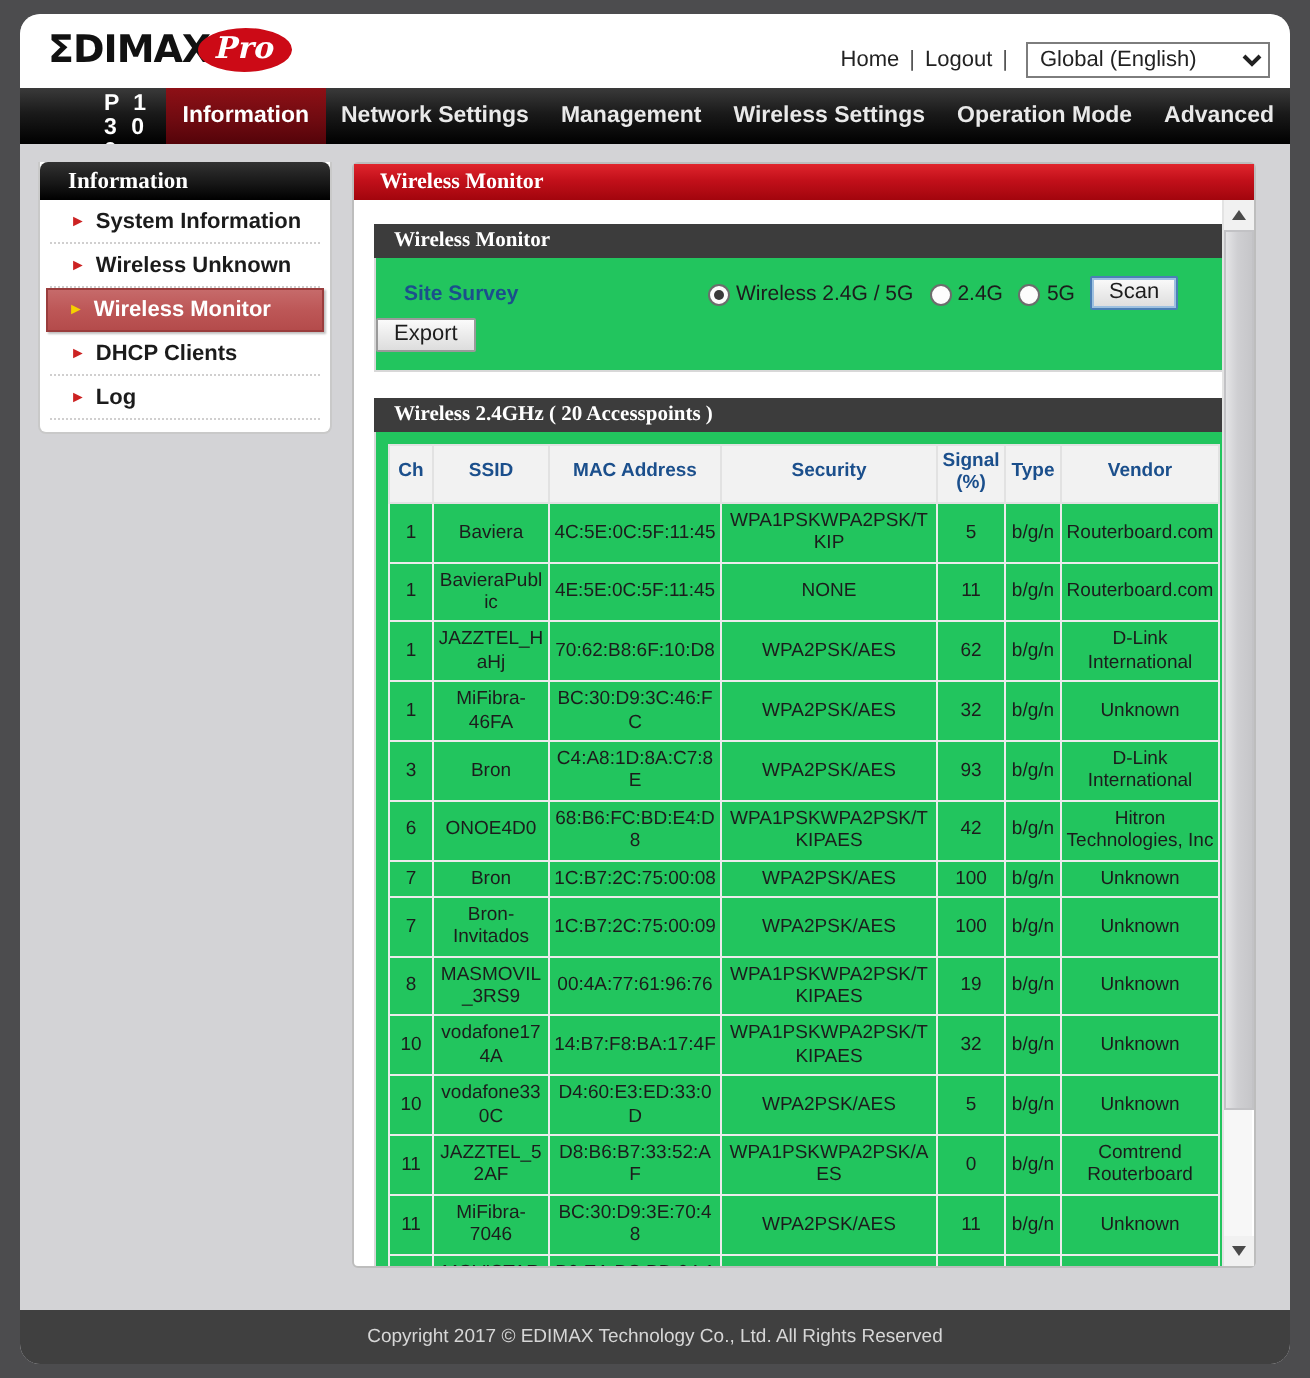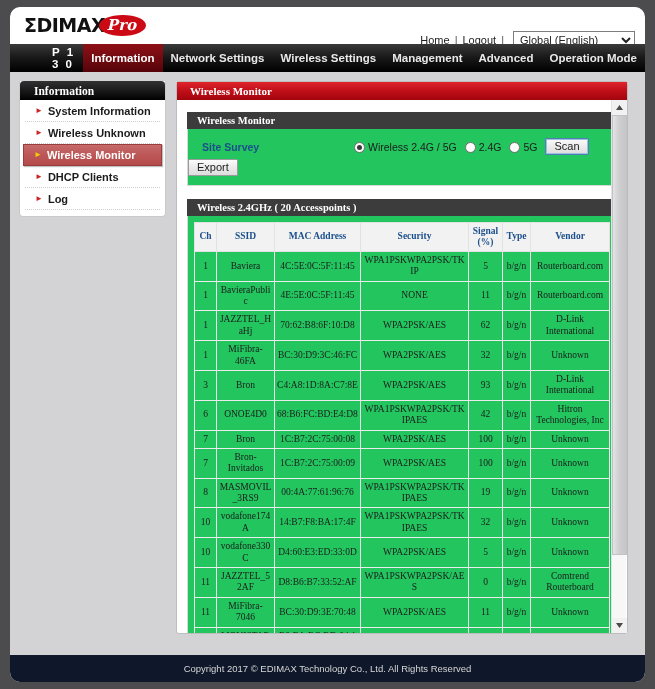--- a/index.html
+++ b/index.html
@@ -56,21 +56,21 @@
   #logo-pro {
     font-family: "DejaVu Serif", serif;
     font-style: italic;
     font-weight: bold;
     font-size: 15px;
     color: #ffffff;
     letter-spacing: 0px;
   }
   #toplinks {
     position: absolute;
-    right: 10px; top: 24px;
+    right: 10px; top: 14px;
     display: flex; align-items: center;
     font-size: 11px; color: #222;
   }
   #toplinks a {
     color: #222; text-decoration: none; cursor: pointer;
   }
   #toplinks .sep { margin: 0 5px; color: #555; }
   #lang-select {
     font-family: "Liberation Sans", sans-serif;
     font-size: 11px;
@@ -272,21 +272,20 @@
     box-shadow: 0 0 0 1px #9dc0e0 inset;
   }
 
   
   table.aptable {
     width: 100%;
     border-collapse: collapse;
     font-size: 9.5px;
     color: #1c1c1c;
     table-layout: fixed;
-    font-family: Liberation Serif, serif;
   }
   table.aptable th {
     background: #f2f2f2;
     color: #1b4f8c;
     font-size: 9.5px;
     font-weight: bold;
     border: 1px solid #e2e2e2;
     padding: 3px 1px;
     text-align: center;
     line-height: 1.15;
@@ -338,21 +337,21 @@
     cursor: pointer;
   }
   #sb-down { position: absolute; left: 0; bottom: 0; }
 
   
   #footer {
     position: absolute;
     left: 0; bottom: 0;
     width: 635px;
     height: 27px;
-    background: #0f172a;
+    background: #404040;
     color: #d6d6d6;
     font-size: 9.5px;
     display: flex; align-items: center; justify-content: center;
     border-radius: 0 0 9px 9px;
   }
 </style>
 </head>
 <body>
 
 <div id="page">
@@ -374,24 +373,24 @@
           <option>Global (English)</option>
         </select>
       </div>
     </div>
 
     <div id="navbar">
       <div id="model">O A P 1 3 0 0</div>
       <div id="navitems">
         <div class="navitem active">Information</div>
         <div class="navitem">Network Settings</div>
+        <div class="navitem">Management</div>
         <div class="navitem">Wireless Settings</div>
-        <div class="navitem">Management</div>
+        <div class="navitem">Operation Mode</div>
         <div class="navitem">Advanced</div>
-        <div class="navitem">Operation Mode</div>
       </div>
     </div>
 
     <div id="body">
 
       <div id="sidebar">
         <div id="sidebar-head">Information</div>
         <div class="side-item">
           <span class="arrow">►</span>
           <span class="lbl">System Information</span>

